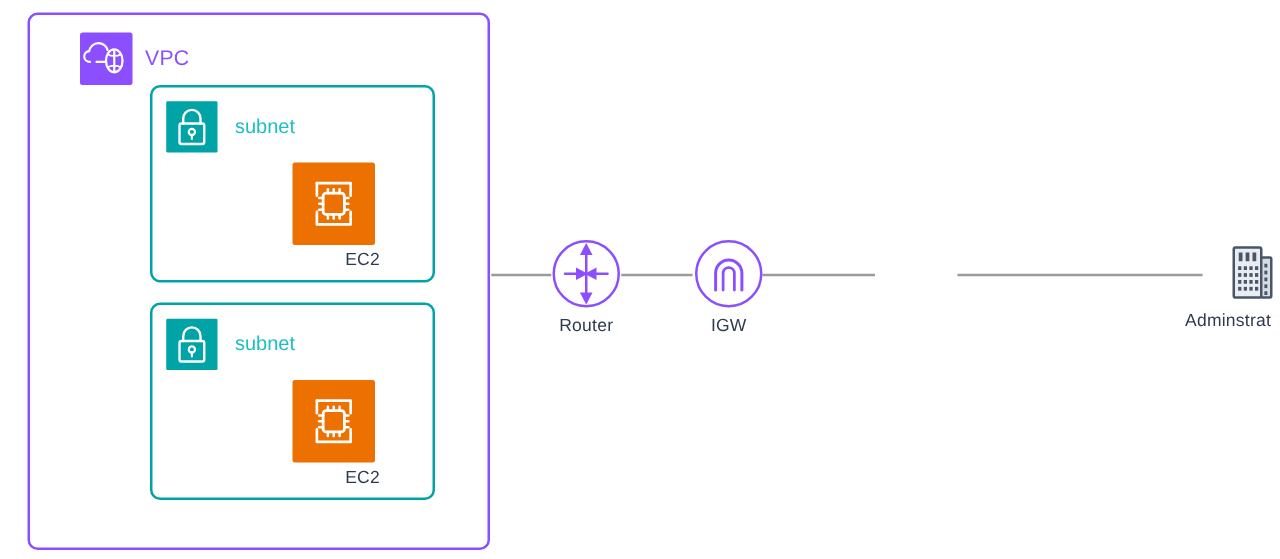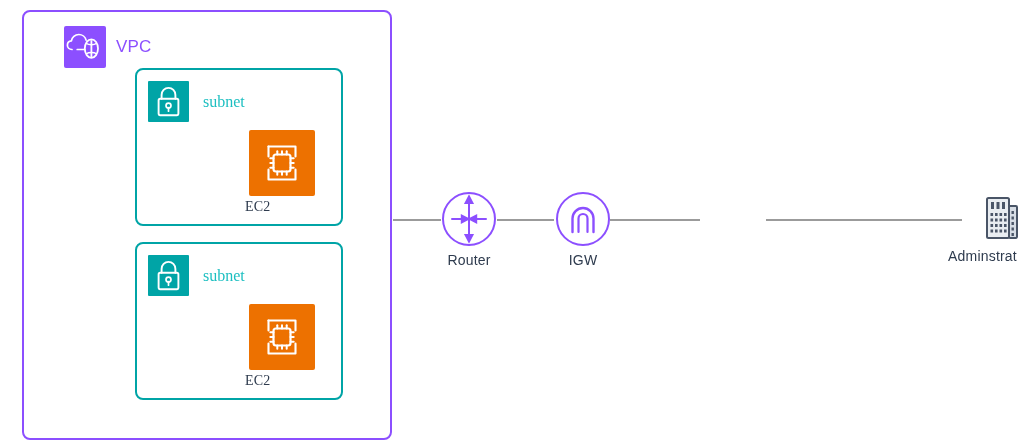--- a/index.html
+++ b/index.html
@@ -48,28 +48,27 @@
   }
   .vpc-label {
     color: #8C4FFF;
     font-size: 17px;
     letter-spacing: 0.2px;
   }
 
   
   .subnet-box {
     position: absolute;
-    left: 135px;
-    width: 208px;
+    left: 120px;
+    width: 228px;
     height: 158px;
     border: 2px solid #00A4A6;
     border-radius: 8px;
     box-sizing: border-box;
     background: #ffffff;
-    font-family: Liberation Serif, serif;
   }
   .subnet-box.s1 { top: 68px; }
   .subnet-box.s2 { top: 242px; }
 
   .subnet-header {
     position: absolute;
     left: 11px;
     top: 11px;
     display: flex;
     align-items: center;
@@ -86,21 +85,21 @@
     color: #1DBFC1;
     font-size: 16px;
   }
 
   
   .ec2-node {
     position: absolute;
     left: 108px;
     top: 60px;
     width: 74px;
-    text-align: left;
+    text-align: right;
   }
   .ec2-icon {
     width: 66px;
     height: 66px;
     background: #ED7100;
     border-radius: 2px;
     display: block;
     margin: 0 auto;
   }
   .ec2-label {

